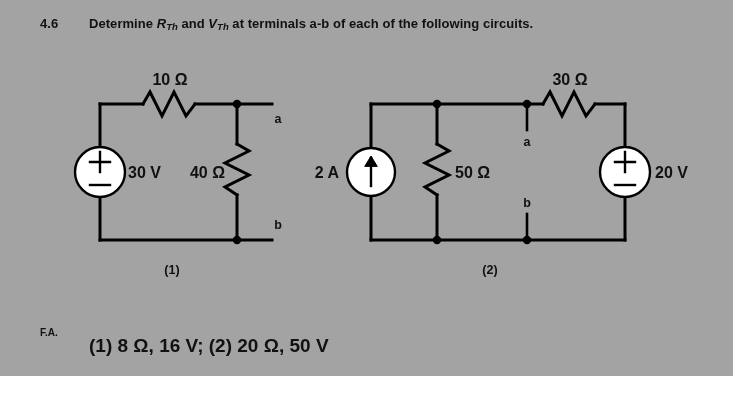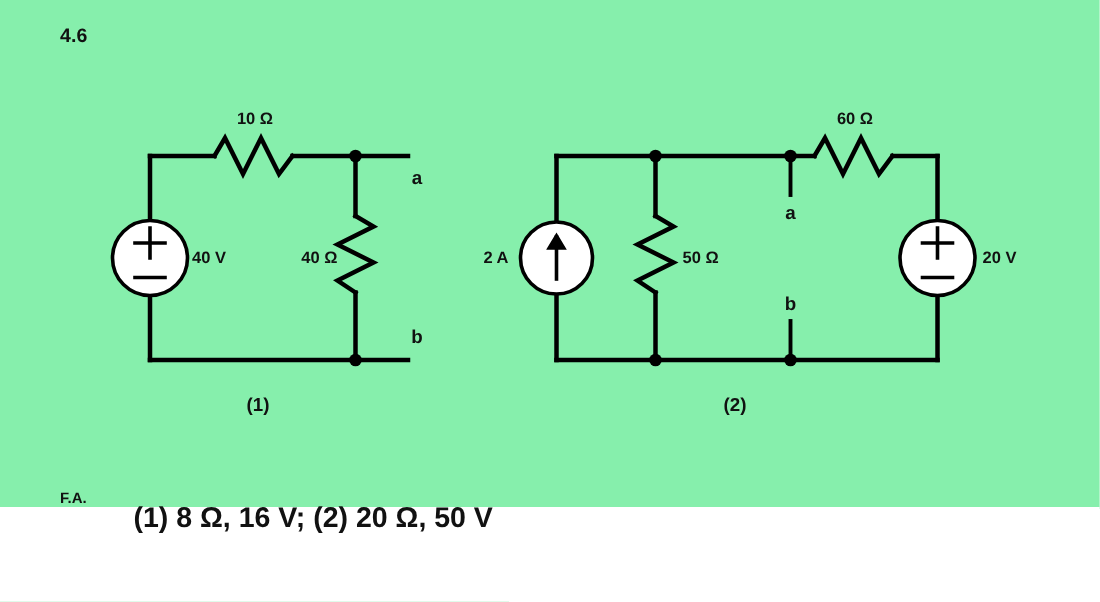--- a/index.html
+++ b/index.html
@@ -15,22 +15,22 @@
     font-family: "Liberation Sans", sans-serif;
     color: #111111;
     -webkit-font-smoothing: antialiased;
   }
 
   #page {
     position: absolute;
     left: 0;
     top: 0;
     width: 733px;
-    height: 338px;
-    background: #86efac;
+    height: 376px;
+    background: #a3a3a3;
   }
 
   
   .prob-num {
     position: absolute;
     left: 40px;
     top: 16px;
     font-size: 13px;
     font-weight: 700;
     letter-spacing: 0.1px;
@@ -80,21 +80,21 @@
     top: 0;
     width: 733px;
     height: 401px;
     overflow: visible;
     pointer-events: none;
   }
 
   
   .lbl {
     position: absolute;
-    font-size: 11px;
+    font-size: 16px;
     font-weight: 700;
     white-space: nowrap;
     line-height: 1;
   }
   .lbl.center {
     transform: translate(-50%, -50%);
   }
   .lbl.leftmid {
     transform: translate(0, -50%);
   }
@@ -115,20 +115,21 @@
     line-height: 1;
     transform: translate(-50%, -50%);
   }
 </style>
 </head>
 <body>
 
 <div id="page">
 
   <div class="prob-num">4.6</div>
+  <div class="prob-text"><span>Determine </span><span class="ital">R</span><span class="sub">Th</span><span> and </span><span class="ital">V</span><span class="sub">Th</span><span> at terminals a-b of each of the following circuits.</span></div>
 
   <svg class="circuit-svg" viewBox="0 0 733 401" width="733" height="401" xmlns="http://www.w3.org/2000/svg">
 
     <g fill="none" stroke="#000000" stroke-width="3" stroke-linecap="square" stroke-linejoin="miter">
 
       <path d="M100,104 L100,147"></path>
 
       <path d="M100,197 L100,240"></path>
 
       <path d="M100,104 L143,104"></path>
@@ -196,29 +197,29 @@
       <path d="M615,185 L635,185" stroke="#000000" stroke-width="2.4"></path>
 
       <circle cx="437" cy="104" r="4.2" fill="#000000" stroke="none"></circle>
       <circle cx="437" cy="240" r="4.2" fill="#000000" stroke="none"></circle>
       <circle cx="527" cy="104" r="4.2" fill="#000000" stroke="none"></circle>
       <circle cx="527" cy="240" r="4.2" fill="#000000" stroke="none"></circle>
     </g>
   </svg>
 
   <div class="lbl center" style="left:170px; top:80px;">10 Ω</div>
-  <div class="lbl leftmid" style="left:128px; top:173px;">40 V</div>
+  <div class="lbl leftmid" style="left:128px; top:173px;">30 V</div>
   <div class="lbl rightmid" style="left:225px; top:173px;">40 Ω</div>
   <div class="node-lbl" style="left:278px; top:119px;">a</div>
   <div class="node-lbl" style="left:278px; top:225px;">b</div>
   <div class="fig-cap" style="left:172px; top:270px;">(1)</div>
 
   <div class="lbl rightmid" style="left:339px; top:173px;">2 A</div>
   <div class="lbl leftmid" style="left:455px; top:173px;">50 Ω</div>
-  <div class="lbl center" style="left:570px; top:80px;">60 Ω</div>
+  <div class="lbl center" style="left:570px; top:80px;">30 Ω</div>
   <div class="lbl leftmid" style="left:655px; top:173px;">20 V</div>
   <div class="node-lbl" style="left:527px; top:142px;">a</div>
   <div class="node-lbl" style="left:527px; top:203px;">b</div>
   <div class="fig-cap" style="left:490px; top:270px;">(2)</div>
 
   <div class="fa-label">F.A.</div>
   <div class="fa-text">(1) 8 Ω, 16 V; (2) 20 Ω, 50 V</div>
 
 </div>
 

